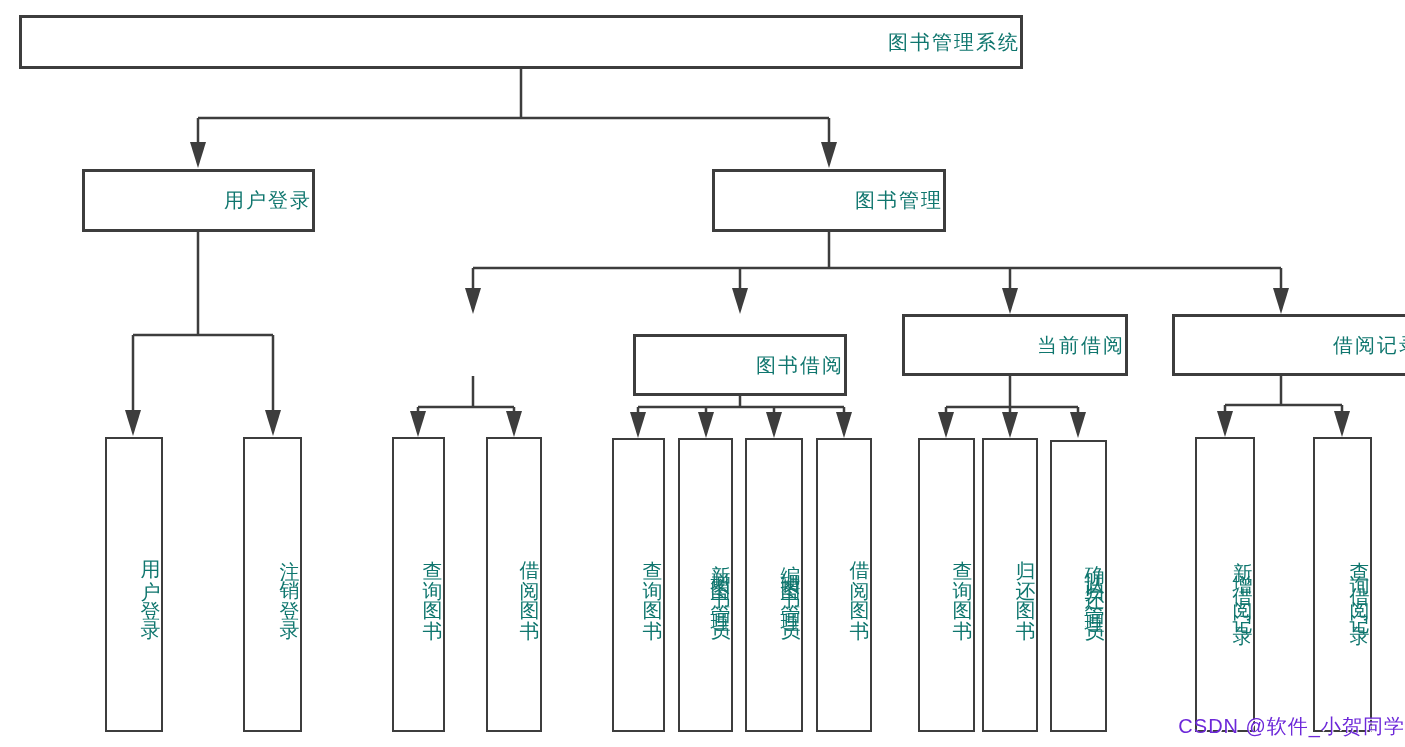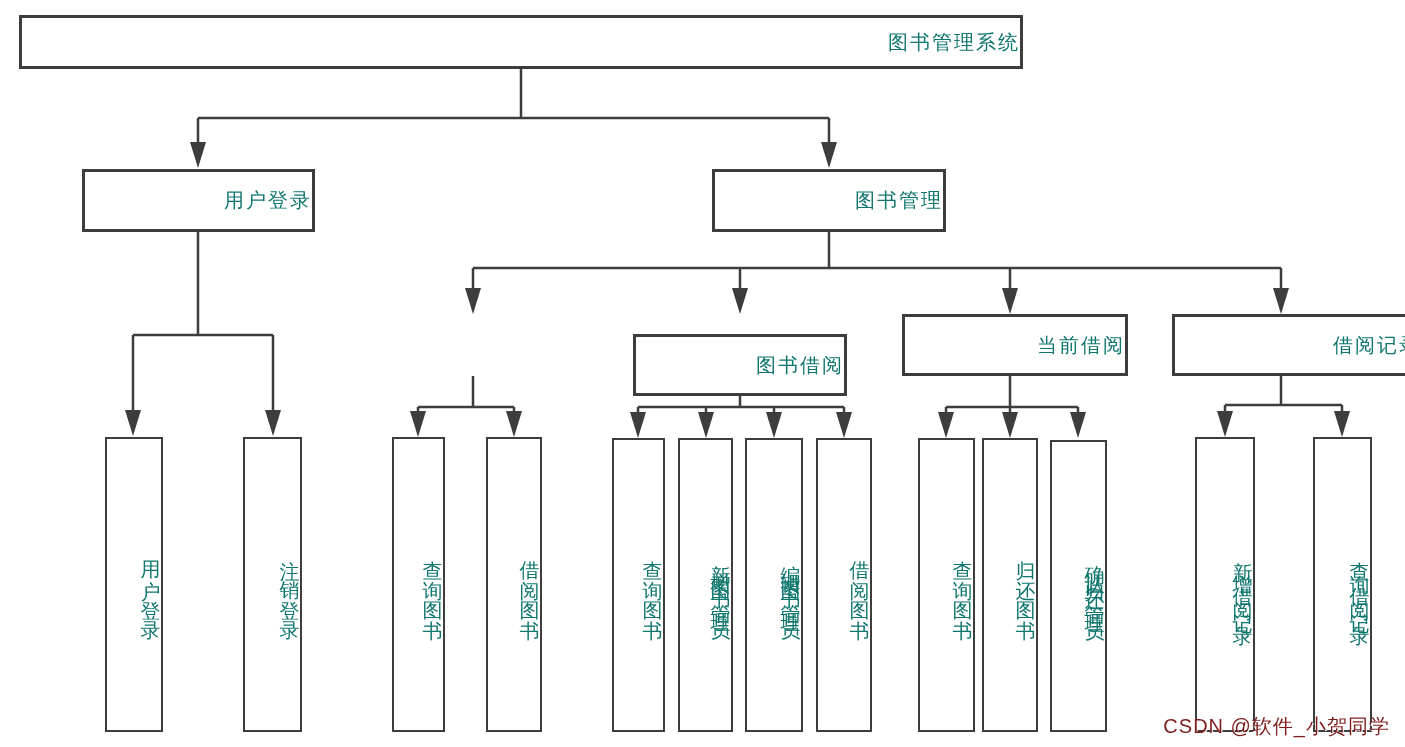--- a/index.html
+++ b/index.html
@@ -36,24 +36,24 @@
   .vtext {
     writing-mode: vertical-rl;
     line-height: 1;
     white-space: nowrap;
   }
   .sp4 { letter-spacing: 20px; }
   .sp6 { letter-spacing: 13px; }
   .sp9 { letter-spacing: 8px; }
   .watermark {
     position: absolute;
-    right: 15px;
+    right: 0;
     bottom: 7px;
     font-size: 20px;
-    color: #7f1d1d;
+    color: #6d28d9;
     letter-spacing: 1px;
     text-shadow: 1px 1px 0 #ffffff;
     white-space: nowrap;
   }
 </style>
 </head>
 <body>
 
 <div class="stage">
 

